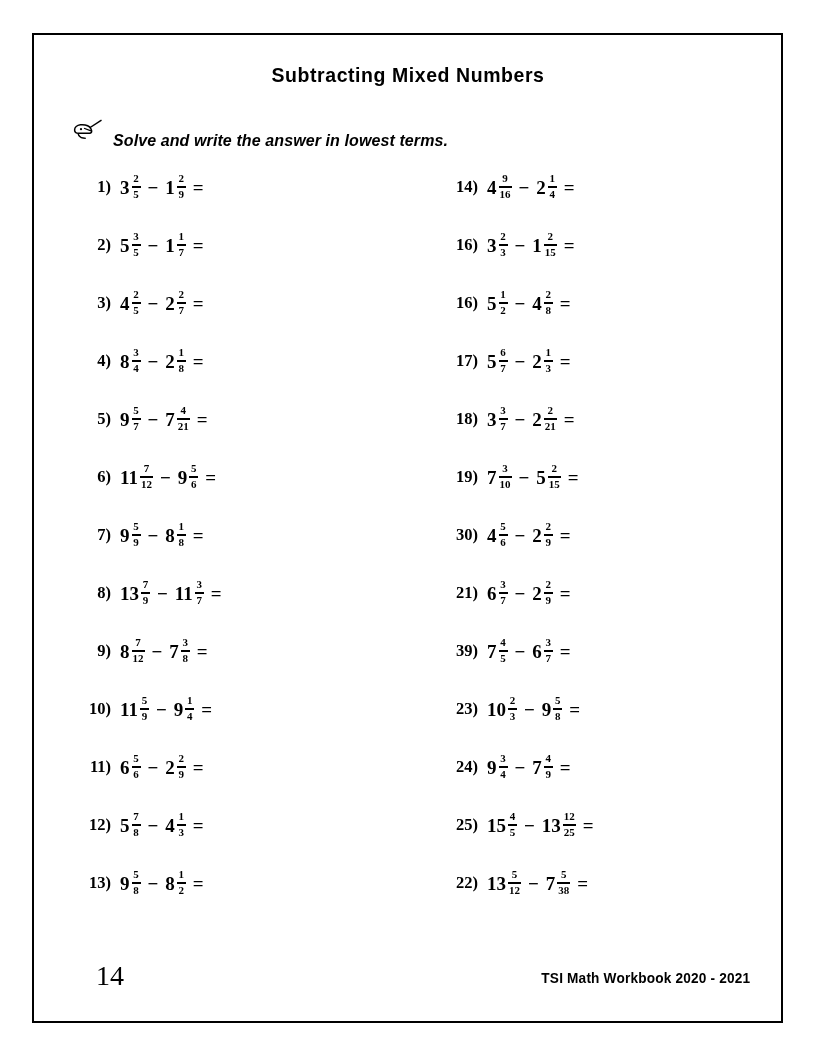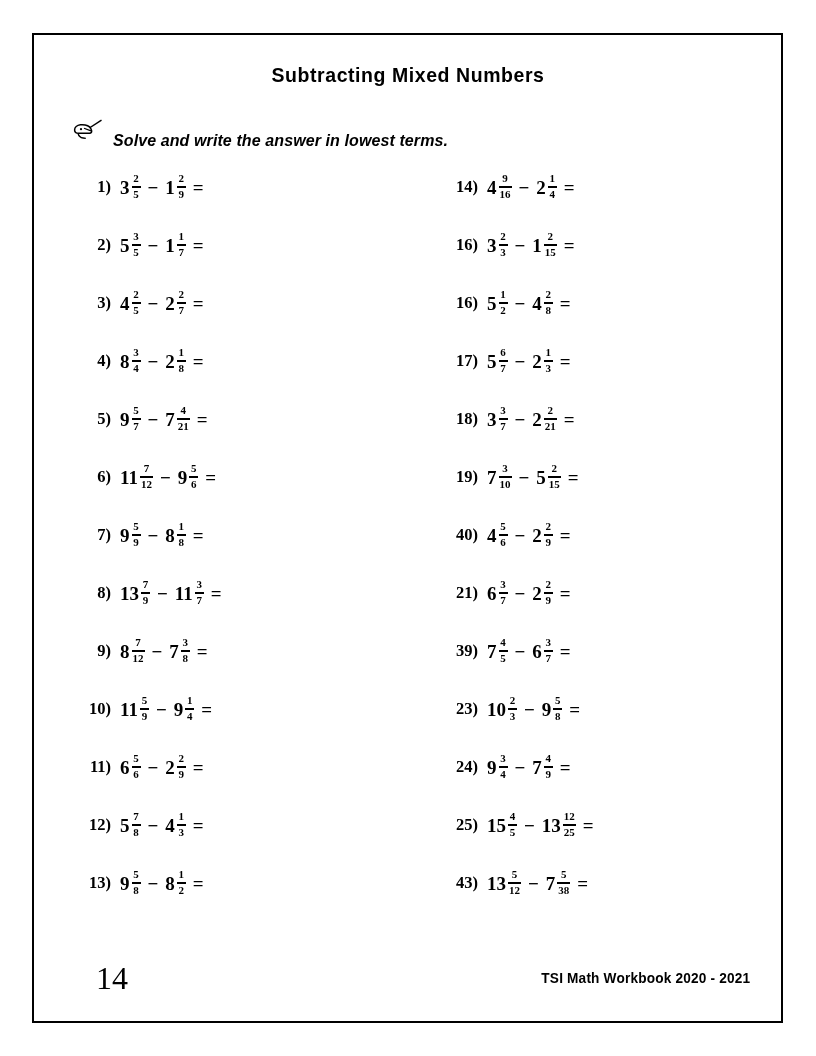--- a/index.html
+++ b/index.html
@@ -153,21 +153,21 @@
     padding-left: 7px;
     line-height: 1;
   }
 
   
   #footer-page-number {
     position: absolute;
     left: 96px;
     top: 962px;
     font-family: "Liberation Serif", serif;
-    font-size: 32px;
+    font-size: 28px;
     line-height: 1;
   }
   #footer-workbook-label {
     position: absolute;
     right: 66px;
     top: 970px;
     font-family: "Liberation Sans", sans-serif;
     font-weight: bold;
     font-size: 14.5px;
     transform: scaleX(0.94);
@@ -628,21 +628,21 @@
             <span class="fraction">
               <span class="numerator">2</span>
               <span class="fraction-bar"></span>
               <span class="denominator">15</span>
             </span>
           </span>
           <span class="equals">=</span>
         </span>
       </div>
       <div class="problem-row">
-        <span class="problem-number">40)</span>
+        <span class="problem-number">30)</span>
         <span class="expression">
           <span class="mixed-number">
             <span class="whole">4</span>
             <span class="fraction">
               <span class="numerator">5</span>
               <span class="fraction-bar"></span>
               <span class="denominator">6</span>
             </span>
           </span>
           <span class="operator">−</span>
@@ -766,21 +766,21 @@
             <span class="fraction">
               <span class="numerator">12</span>
               <span class="fraction-bar"></span>
               <span class="denominator">25</span>
             </span>
           </span>
           <span class="equals">=</span>
         </span>
       </div>
       <div class="problem-row">
-        <span class="problem-number">43)</span>
+        <span class="problem-number">22)</span>
         <span class="expression">
           <span class="mixed-number">
             <span class="whole">13</span>
             <span class="fraction">
               <span class="numerator">5</span>
               <span class="fraction-bar"></span>
               <span class="denominator">12</span>
             </span>
           </span>
           <span class="operator">−</span>

